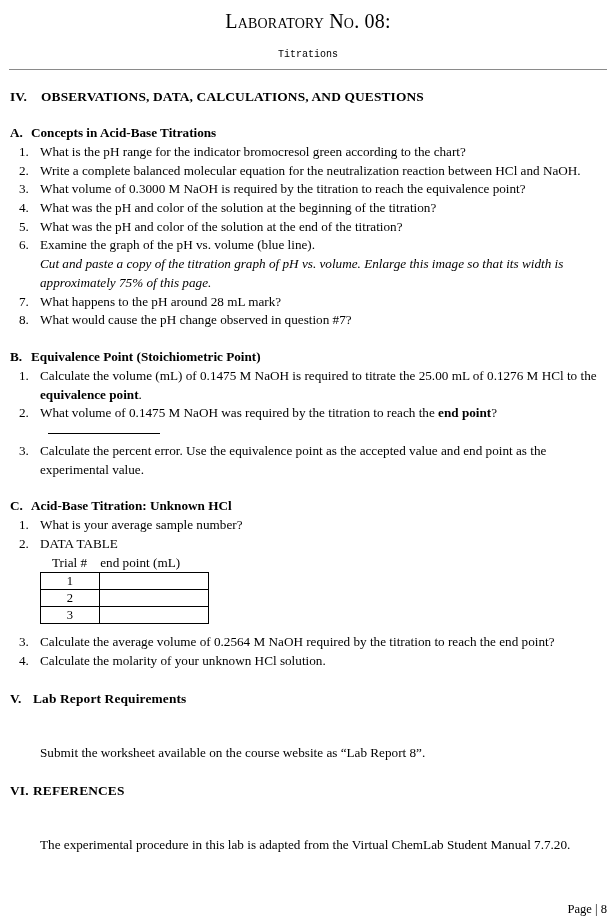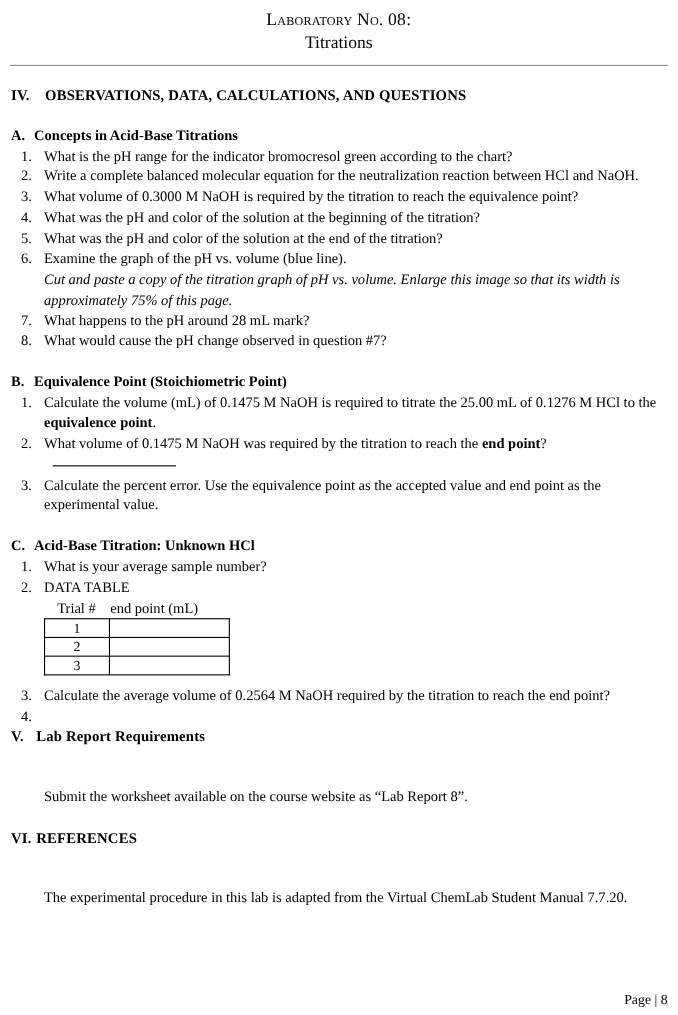--- a/index.html
+++ b/index.html
@@ -22,30 +22,31 @@
     box-sizing: border-box;
     padding: 0 9px;
   }
 
   
   .doc-header {
     text-align: center;
     padding-top: 9px;
   }
   .doc-title {
-    font-size: 16px;
+    font-size: 20px;
     font-variant: small-caps;
     letter-spacing: 0.2px;
     line-height: 1.25;
     white-space: pre;
   }
   .doc-subtitle {
-    font-size: 16px;
+    font-size: 10px;
     line-height: 1.3;
-    margin-top: 1px;
+    margin-top: 14px;
+    font-family: Liberation Mono, monospace;
   }
   .header-rule {
     margin-top: 8px;
     border-top: 1.6px solid #8a8a8a;
     height: 0;
     line-height: 0;
     font-size: 0;
   }
 
   
@@ -220,21 +221,21 @@
             <td class="c2"></td>
           </tr>
         </tbody>
       </table>
     </div>
 
     <div class="spacer-half"></div>
 
     <ol class="qlist">
       <li><span class="marker">3.</span><span>Calculate the average volume of 0.2564 M NaOH required by the titration to reach the end point?</span></li>
-      <li><span class="marker">4.</span></li>
+      <li><span class="marker">4.</span><span>Calculate the molarity of your unknown HCl solution.</span></li>
     </ol>
 
     <div class="spacer-line"></div>
 
     <div class="roman-head tight"><span class="num">V.</span><span>Lab Report Requirements</span></div>
     <div class="indent-body">Submit the worksheet available on the course website as “Lab Report 8”.</div>
 
     <div class="spacer-line"></div>
 
     <div class="roman-head tight"><span class="num">VI.</span><span>REFERENCES</span></div>

